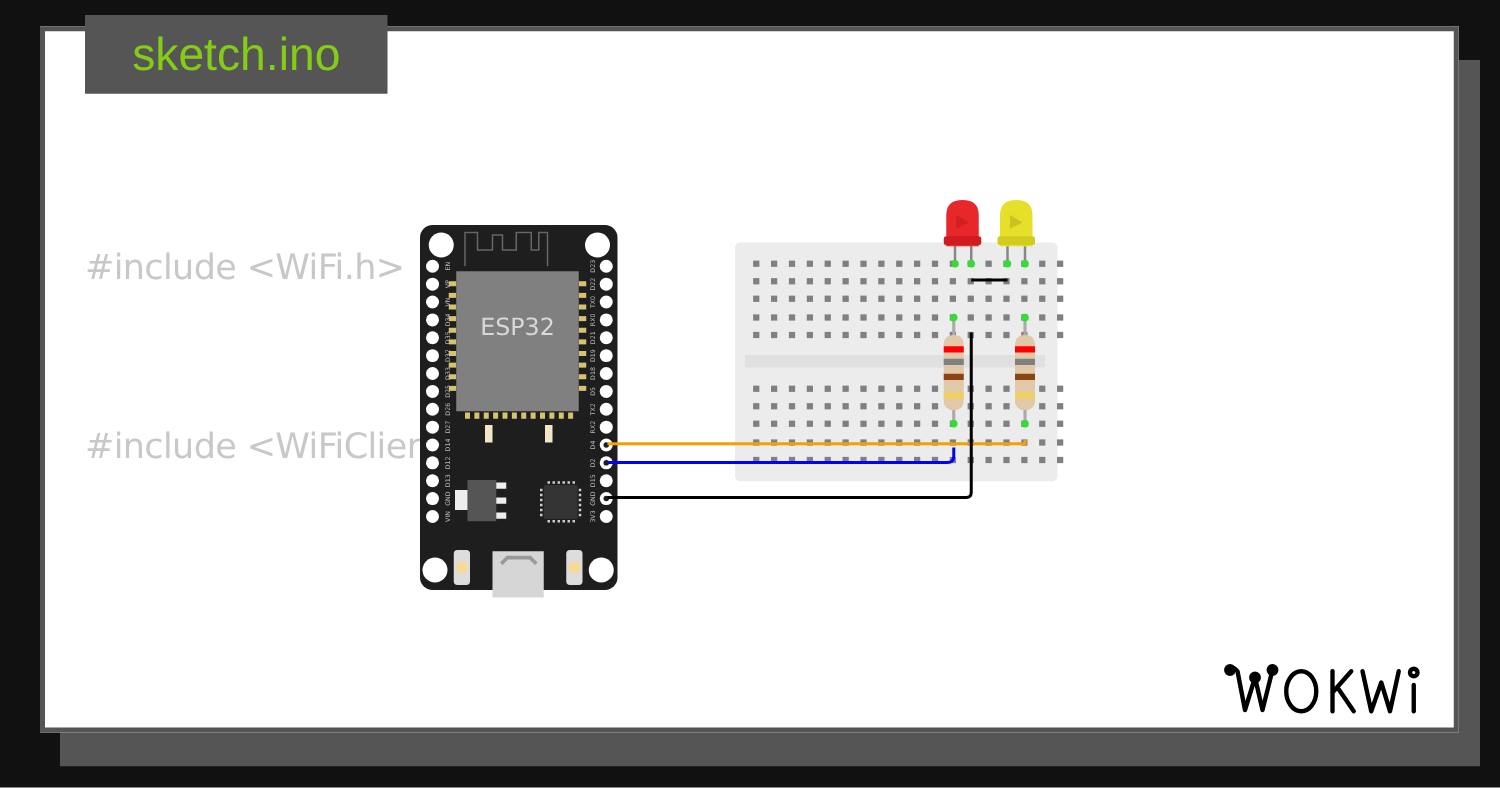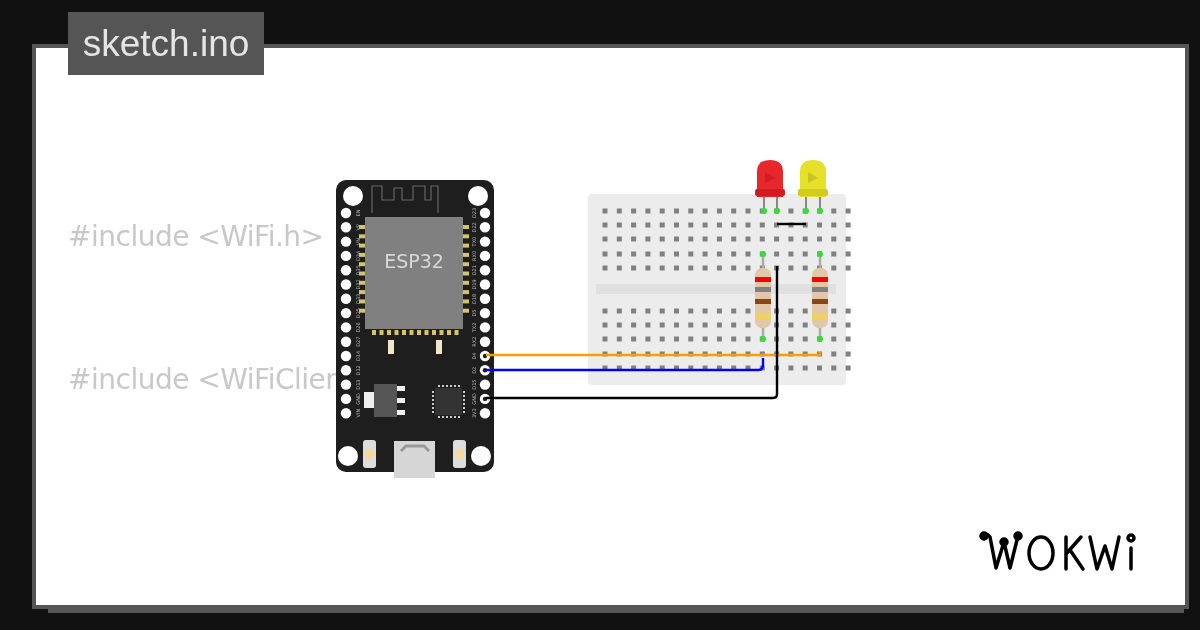--- a/index.html
+++ b/index.html
@@ -1,21 +1,21 @@
 <!DOCTYPE html>
 <html><head>
 <meta charset="utf-8">
 <style>
   html, body { margin:0; padding:0; }
   body { width:1200px; height:630px; background:#111111; position:relative; overflow:hidden; font-family:"DejaVu Sans", sans-serif; }
   .shadow { position:absolute; left:48px; top:48px; width:1136px; height:565px; background:#555555; }
-  .card { position:absolute; left:32px; top:44px; width:1127px; height:557px; background:#ffffff; border:4px solid #555555; overflow:hidden;padding-left:22px; }
+  .card { position:absolute; left:32px; top:21px; width:1127px; height:557px; background:#ffffff; border:4px solid #555555; overflow:hidden; }
   .code { position:absolute; left:32px; top:70px; margin:0; font-family:"DejaVu Sans", sans-serif; font-size:28px; line-height:47.5px; color:#c8c8c8; white-space:pre; letter-spacing:-0.5px; }
   .code div { height:47.5px; }
-  .tab { position:absolute; left:68px; top:12px; width:196px; height:63px; background:#555555; color:#e5e5e5; font-family:"Liberation Sans", sans-serif; font-size:37px; line-height:63px; text-align:center; }
+  .tab { position:absolute; left:68px; top:12px; width:242px; height:63px; background:#555555; color:#84cc16; font-family:"Liberation Sans", sans-serif; font-size:37px; line-height:63px; text-align:center; }
   svg.diagram { position:absolute; left:0; top:0; }
   .logo { position:absolute; left:978px; top:528px; }
 </style>
 </head>
 <body>
 
 <div class="shadow"></div>
 <div class="card">
   <div class="code">
     <div>#include &lt;WiFi.h&gt;</div>

